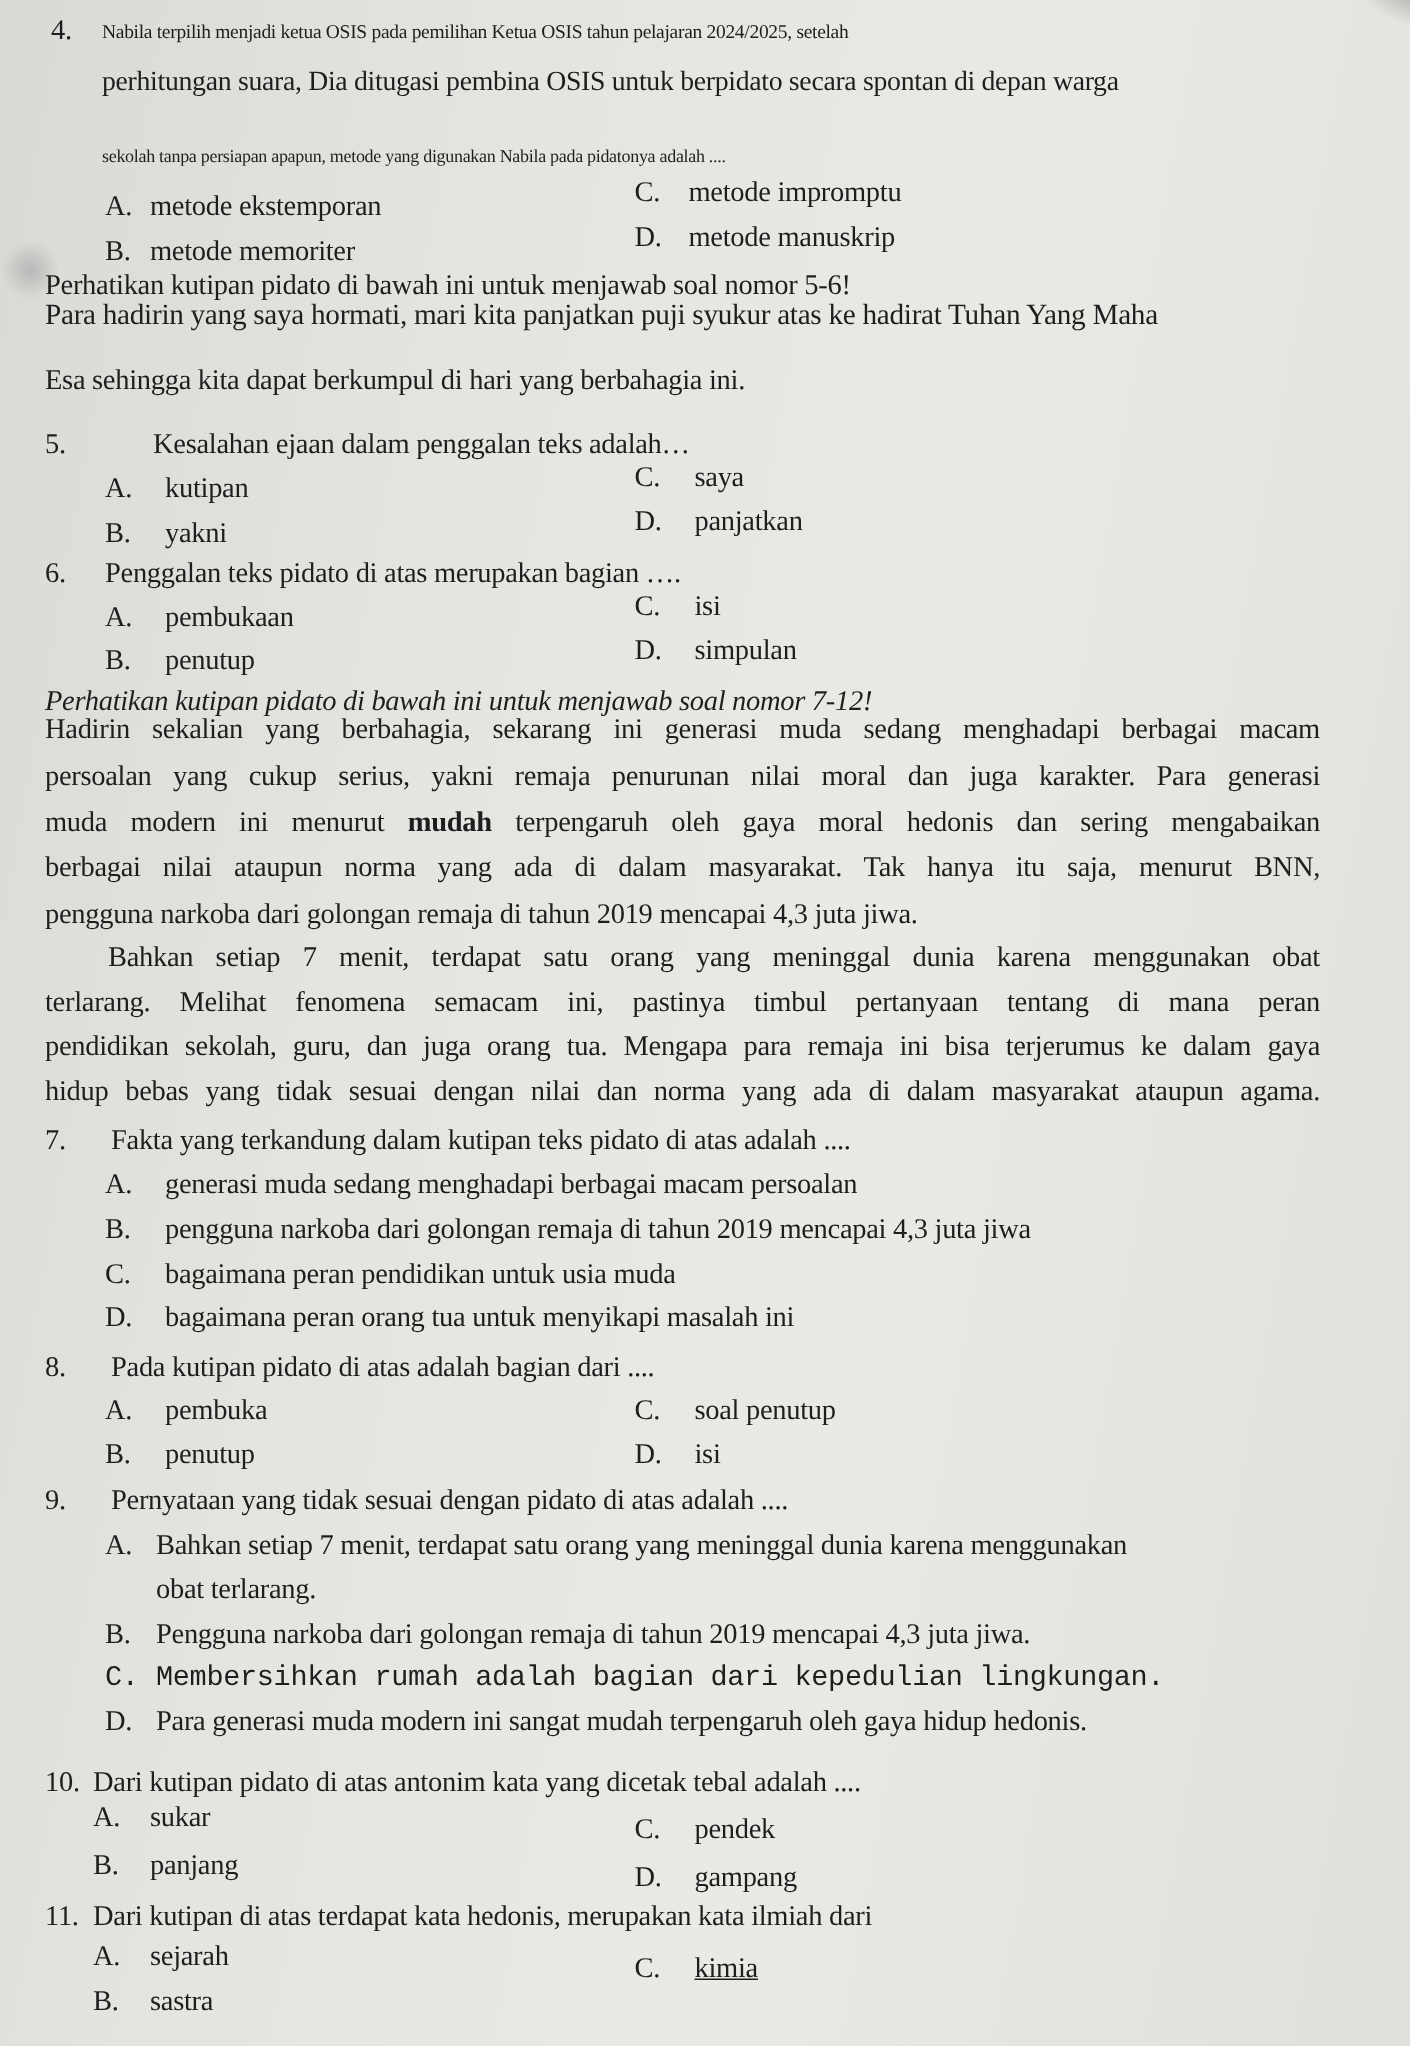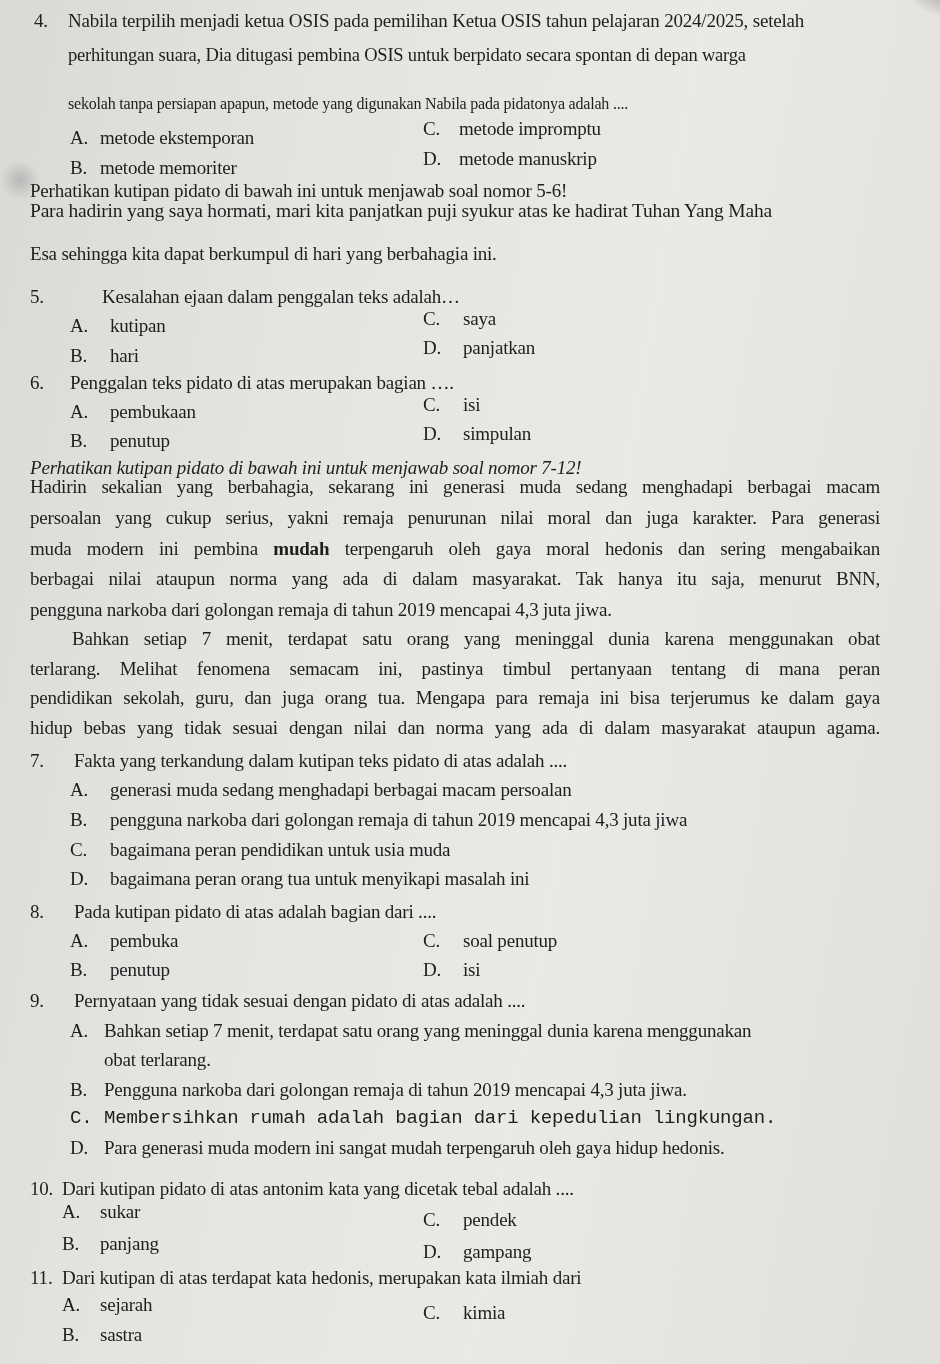--- a/index.html
+++ b/index.html
@@ -52,23 +52,23 @@
 <body>
 
 <div class="page">
   <div class="shadow-corner"></div>
   <div class="smudge"></div>
 
   <div>
     <div class="ln" style="left:34px;top:10px;">
       <span>4.</span>
     </div>
-    <div class="ln" style="left:68px;top:10px;font-size:19px;">Nabila terpilih menjadi ketua OSIS pada pemilihan Ketua OSIS tahun pelajaran 2024/2025, setelah</div>
+    <div class="ln" style="left:68px;top:10px;font-size:13px;">Nabila terpilih menjadi ketua OSIS pada pemilihan Ketua OSIS tahun pelajaran 2024/2025, setelah</div>
     <div class="ln" style="left:68px;top:44px;font-size:18.5px;">perhitungan suara, Dia ditugasi pembina OSIS untuk berpidato secara spontan di depan warga</div>
-    <div class="ln" style="left:68px;top:93px;font-size:16px;">sekolah tanpa persiapan apapun, metode yang digunakan Nabila pada pidatonya adalah ....</div>
+    <div class="ln" style="left:68px;top:93px;font-size:12px;">sekolah tanpa persiapan apapun, metode yang digunakan Nabila pada pidatonya adalah ....</div>
 
     <div class="ln" style="left:70px;top:127px;">
       <span class="opt-letter">A.</span><span>metode ekstemporan</span>
     </div>
     <div class="ln" style="left:70px;top:157px;">
       <span class="opt-letter">B.</span><span>metode memoriter</span>
     </div>
     <div class="ln" style="left:423px;top:118px;">
       <span class="opt-letter" style="width:36px">C.</span><span>metode impromptu</span>
     </div>
@@ -83,21 +83,21 @@
     <div class="ln" style="left:30px;top:243px;">Esa sehingga kita dapat berkumpul di hari yang berbahagia ini.</div>
   </div>
 
   <div>
     <div class="ln" style="left:30px;top:286px;">5.</div>
     <div class="ln" style="left:70px;top:286px;margin-left:32px;">Kesalahan ejaan dalam penggalan teks adalah…</div>
     <div class="ln" style="left:70px;top:315px;">
       <span class="opt-letter" style="width:40px">A.</span><span>kutipan</span>
     </div>
     <div class="ln" style="left:70px;top:345px;">
-      <span class="opt-letter" style="width:40px">B.</span><span>hari</span>
+      <span class="opt-letter" style="width:40px">B.</span><span>yakni</span>
     </div>
     <div class="ln" style="left:423px;top:308px;">
       <span class="opt-letter" style="width:40px">C.</span><span>saya</span>
     </div>
     <div class="ln" style="left:423px;top:337px;">
       <span class="opt-letter" style="width:40px">D.</span><span>panjatkan</span>
     </div>
   </div>
 
   <div>
@@ -114,21 +114,21 @@
     </div>
     <div class="ln" style="left:423px;top:423px;">
       <span class="opt-letter" style="width:40px">D.</span><span>simpulan</span>
     </div>
   </div>
 
   <div>
     <div class="ln italic" style="left:30px;top:457px;">Perhatikan kutipan pidato di bawah ini untuk menjawab soal nomor 7-12!</div>
     <div class="ln justify" style="left:30px;top:476px;width:850px;">Hadirin sekalian yang berbahagia, sekarang ini generasi muda sedang menghadapi berbagai macam</div>
     <div class="ln justify" style="left:30px;top:507px;width:850px;">persoalan yang cukup serius, yakni remaja penurunan nilai moral dan juga karakter. Para generasi</div>
-    <div class="ln justify" style="left:30px;top:538px;width:850px;"><span>muda modern ini pembina </span><span class="bold">mudah</span><span> terpengaruh oleh gaya moral hedonis dan sering mengabaikan</span></div>
+    <div class="ln justify" style="left:30px;top:538px;width:850px;"><span>muda modern ini menurut </span><span class="bold">mudah</span><span> terpengaruh oleh gaya moral hedonis dan sering mengabaikan</span></div>
     <div class="ln justify" style="left:30px;top:568px;width:850px;">berbagai nilai ataupun norma yang ada di dalam masyarakat. Tak hanya itu saja, menurut BNN,</div>
     <div class="ln" style="left:30px;top:599px;">pengguna narkoba dari golongan remaja di tahun 2019 mencapai 4,3 juta jiwa.</div>
     <div class="ln justify" style="left:72px;top:628px;width:808px;">Bahkan setiap 7 menit, terdapat satu orang yang meninggal dunia karena menggunakan obat</div>
     <div class="ln justify" style="left:30px;top:658px;width:850px;">terlarang. Melihat fenomena semacam ini, pastinya timbul pertanyaan tentang di mana peran</div>
     <div class="ln justify" style="left:30px;top:687px;width:850px;">pendidikan sekolah, guru, dan juga orang tua. Mengapa para remaja ini bisa terjerumus ke dalam gaya</div>
     <div class="ln justify" style="left:30px;top:717px;width:850px;">hidup bebas yang tidak sesuai dengan nilai dan norma yang ada di dalam masyarakat ataupun agama.</div>
   </div>
 
   <div>
     <div class="ln" style="left:30px;top:750px;">7.</div>
@@ -201,20 +201,20 @@
 
   <div>
     <div class="ln" style="left:30px;top:1267px;">11.</div>
     <div class="ln" style="left:62px;top:1267px;">Dari kutipan di atas terdapat kata hedonis, merupakan kata ilmiah dari</div>
     <div class="ln" style="left:62px;top:1294px;">
       <span class="opt-letter" style="width:38px">A.</span><span>sejarah</span>
     </div>
     <div class="ln" style="left:62px;top:1324px;">
       <span class="opt-letter" style="width:38px">B.</span><span>sastra</span>
     </div>
-    <div class="ln" style="left:423px;top:1302px;">
+    <div class="ln" style="left:423px;top:1302px;text-decoration:underline;">
       <span class="opt-letter" style="width:40px">C.</span><span>kimia</span>
     </div>
     <div class="ln" style="left:423px;top:1382px;">
       <span class="opt-letter" style="width:40px">D.</span><span>bahasa</span>
     </div>
   </div>
 </div>
 
 </body></html>

